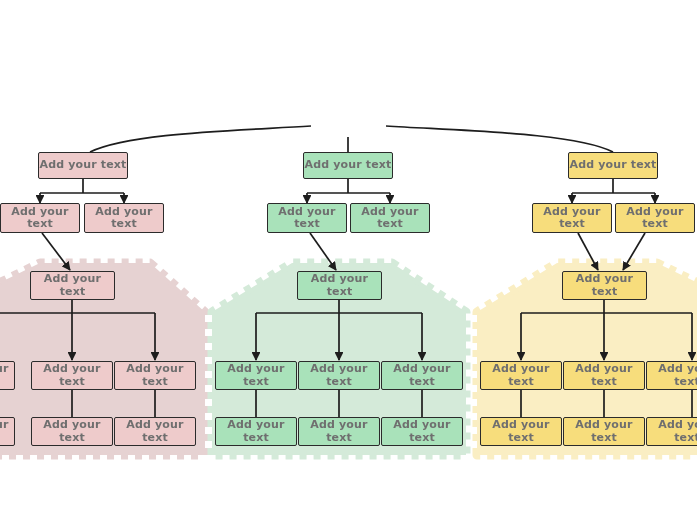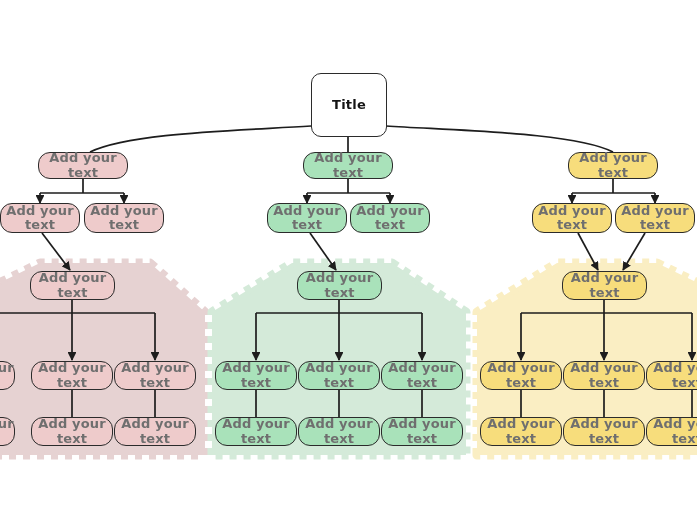--- a/index.html
+++ b/index.html
@@ -34,22 +34,22 @@
     height: 520px;
     pointer-events: none;
   }
   .node {
     position: absolute;
     box-sizing: border-box;
     display: flex;
     align-items: center;
     justify-content: center;
     border: 1.6px solid #2b2b2b;
-    border-radius: 12px;
-    font-size: 13px;
+    border-radius: 2px;
+    font-size: 11px;
     font-weight: bold;
     letter-spacing: 0.15px;
     color: #6f6f6f;
     text-align: center;
     line-height: 1.1;
     user-select: none;
   }
   .node.root {
     border-radius: 10px;
     border-width: 1.8px;
@@ -131,21 +131,20 @@
       <path d="M 521,313 L 692,313"></path>
       <path d="M 521,313 L 521,360" marker-end="url(#arrow)"></path>
       <path d="M 604,313 L 604,360" marker-end="url(#arrow)"></path>
       <path d="M 692,313 L 692,360" marker-end="url(#arrow)"></path>
       <path d="M 521,390 L 521,417"></path>
       <path d="M 604,390 L 604,417"></path>
       <path d="M 692,390 L 692,417"></path>
     </g>
   </svg>
 
-  <div class="node root" style="left:311px; top:73px; width:76px; height:64px;">Title</div>
 
   <div class="node pink" style="left:38px; top:152px; width:90px; height:27px;">Add your text</div>
   <div class="node pink" style="left:0px; top:203px; width:80px; height:30px;">Add your text</div>
   <div class="node pink" style="left:84px; top:203px; width:80px; height:30px;">Add your text</div>
 
   <div class="node pink" style="left:30px; top:271px; width:85px; height:29px;">Add your text</div>
 
   <div class="node pink" style="left:-55px; top:361px; width:70px; height:29px;">Add your text</div>
   <div class="node pink" style="left:31px; top:361px; width:82px; height:29px;">Add your text</div>
   <div class="node pink" style="left:114px; top:361px; width:82px; height:29px;">Add your text</div>

